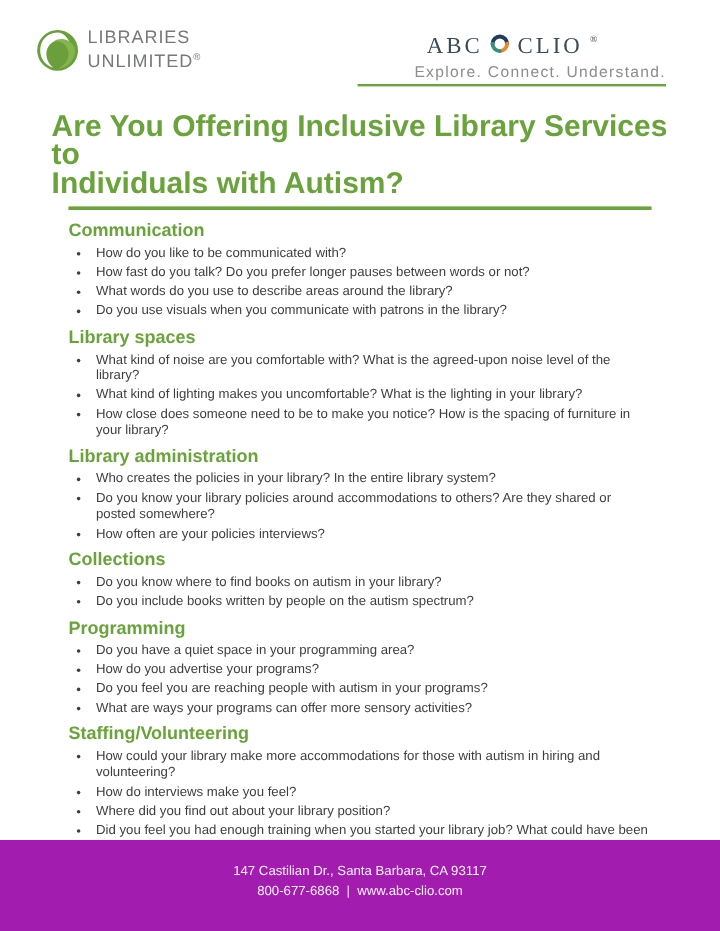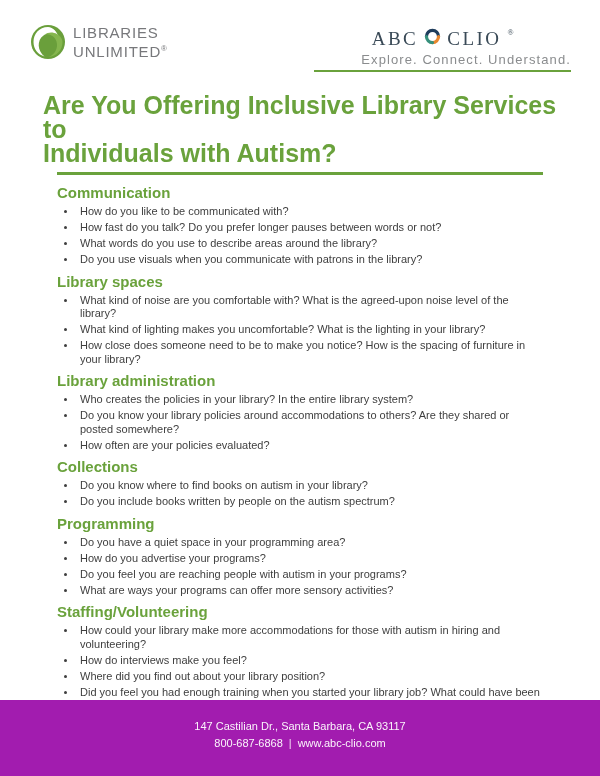--- a/index.html
+++ b/index.html
@@ -4,21 +4,21 @@
 <style>
   * { margin:0; padding:0; box-sizing:border-box; }
   html,body { background:#ffffff; }
   body { font-family:"Liberation Sans", sans-serif; }
   .page {
     position:relative; width:600px; height:776px; background:#fff;
     overflow:hidden; margin:0 auto;
   }
   
   .header { display:flex; justify-content:space-between; align-items:flex-start;
-            padding:24px 29px 0 30px; }
+            padding:24px 45px 0 30px; }
   .lu-logo { display:flex; align-items:center; gap:7px; }
   .lu-icon { width:36px; height:36px; flex:0 0 auto; }
   .lu-text { color:#77787b; font-size:15px; line-height:16px; letter-spacing:.8px; font-weight:400; }
   .lu-text .reg { font-size:8px; vertical-align:super; }
   .ac-logo { text-align:center; padding-top:4px; }
   .ac-word { display:flex; justify-content:center; gap:6px;
              font-family:"Liberation Serif", serif; color:#3a4a57; font-size:19px;
              letter-spacing:2.5px; }
   .ac-word .reg { font-size:8px; vertical-align:super; letter-spacing:0; color:#3a4a57; }
   .ac-icon { width:17px; height:17px; }
@@ -106,21 +106,21 @@
           <li class="question">What kind of lighting makes you uncomfortable? What is the lighting in your library?</li>
           <li class="question">How close does someone need to be to make you notice? How is the spacing of furniture in your library?</li>
         </ul>
     </div>
 
     <div class="section">
       <div class="section-heading">Library administration</div>
       <ul class="question-list">
           <li class="question">Who creates the policies in your library? In the entire library system?</li>
           <li class="question">Do you know your library policies around accommodations to others? Are they shared or posted somewhere?</li>
-          <li class="question">How often are your policies evaluated?</li>
+          <li class="question">How often are your policies interviews?</li>
         </ul>
     </div>
 
     <div class="section">
       <div class="section-heading">Collections</div>
       <ul class="question-list">
           <li class="question">Do you know where to find books on autism in your library?</li>
           <li class="question">Do you include books written by people on the autism spectrum?</li>
         </ul>
     </div>
@@ -150,17 +150,17 @@
   <div class="addendum">
     <div>
       <span>Addendum to </span><span class="book">Serving Teens and Adults on the Autism Spectrum– A Guide for Libraries</span>
     </div>
     <div>by Carrie Rogers-Whitehead.</div>
   </div>
 
   <div class="footer-bar">
     <div>147 Castilian Dr., Santa Barbara, CA 93117</div>
     <div>
-      <span>800-687-6868</span><span class="footer-sep">|</span><span>www.abc-clio.com</span>
+      <span>800-677-6868</span><span class="footer-sep">|</span><span>www.abc-clio.com</span>
     </div>
   </div>
 
 </div>
 
 </body></html>

